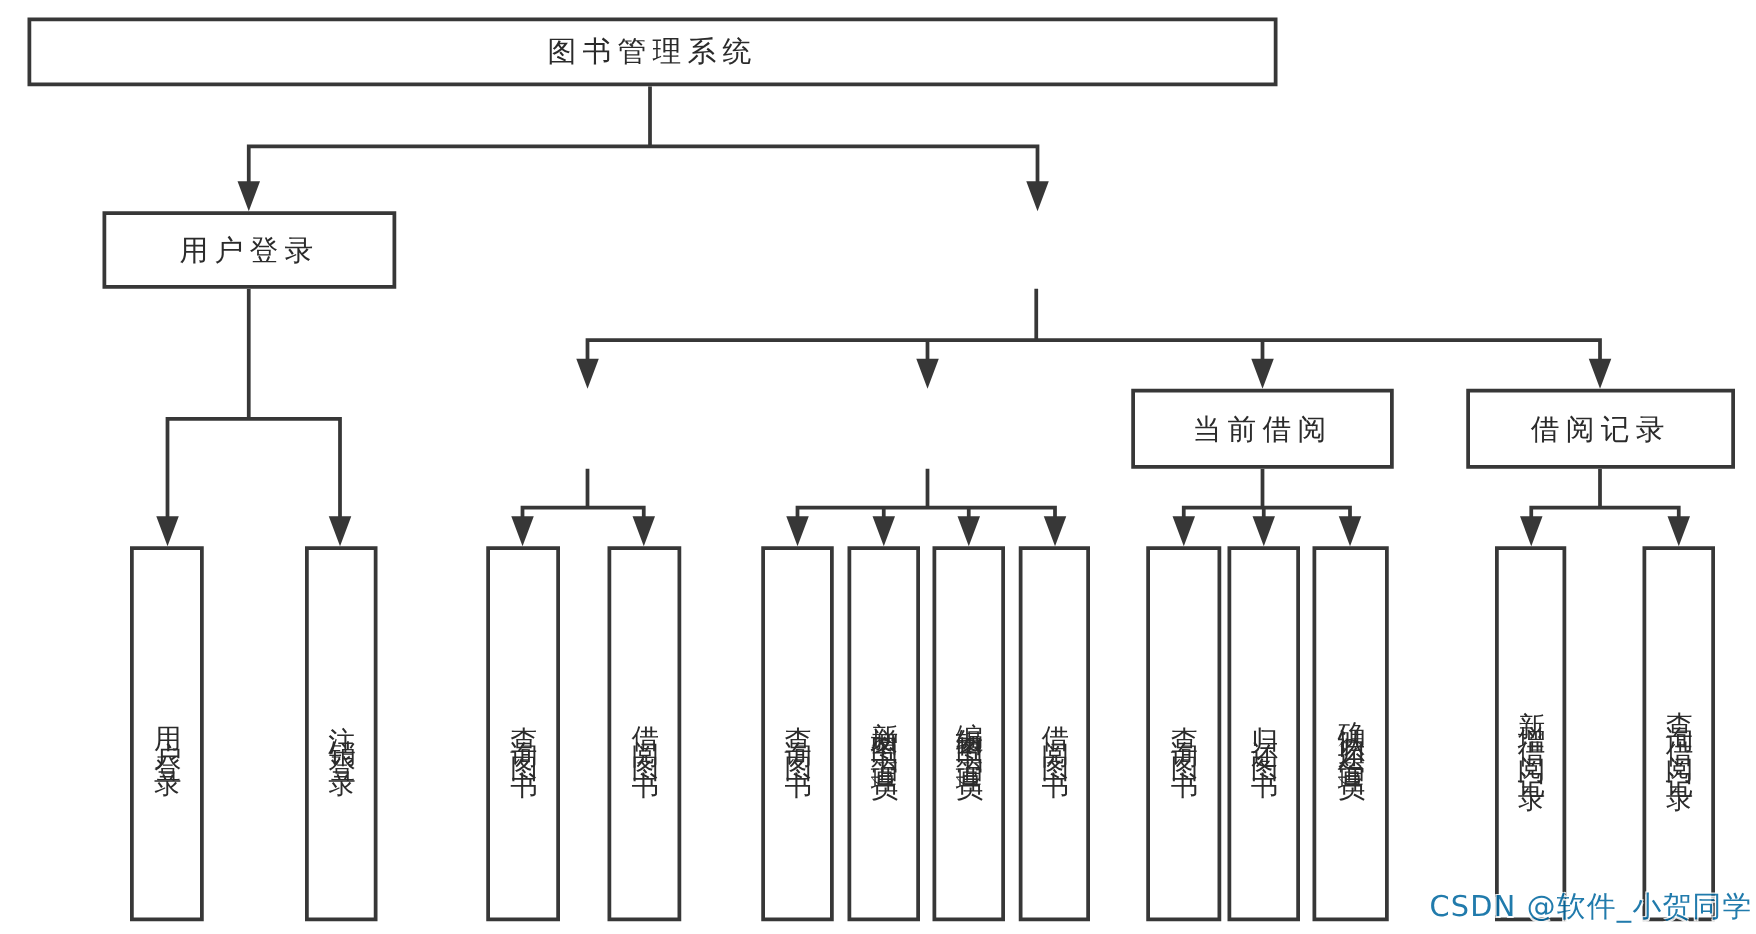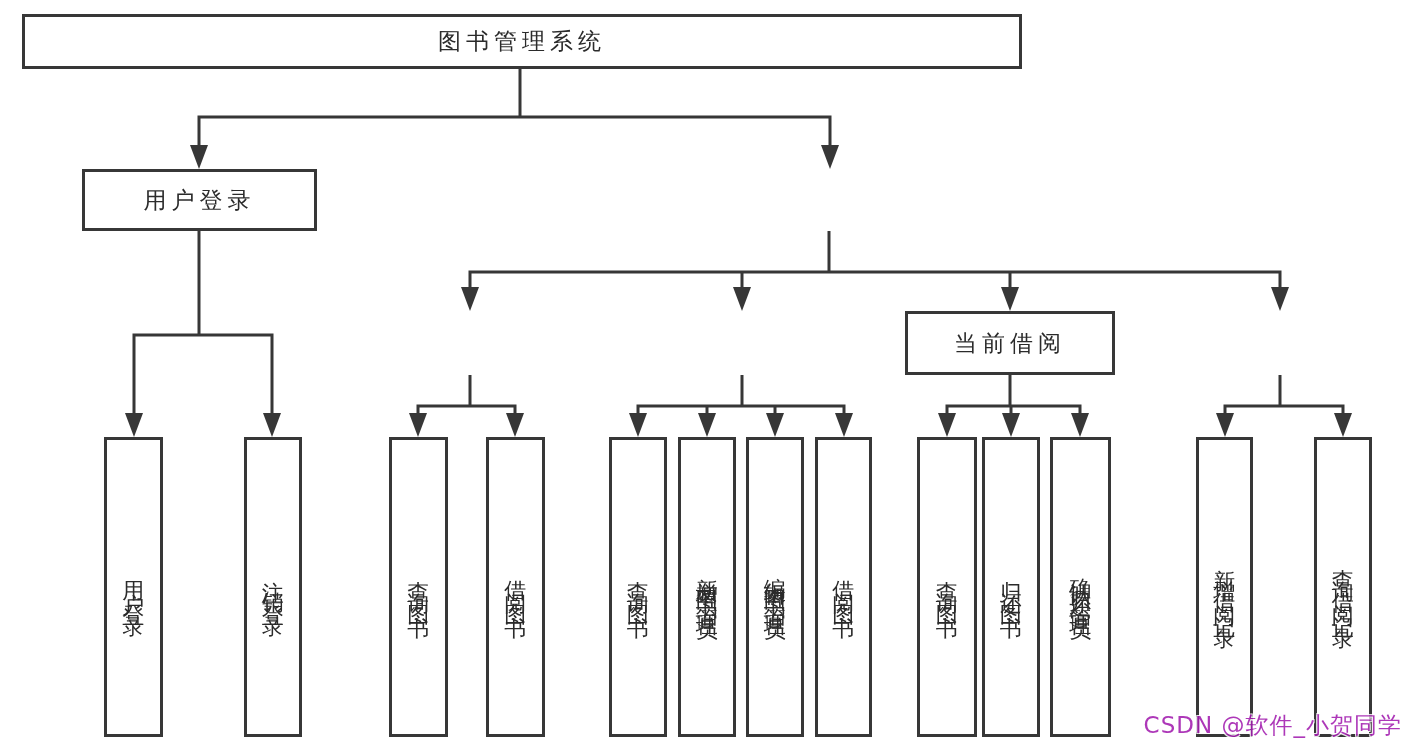--- a/index.html
+++ b/index.html
@@ -47,21 +47,21 @@
     line-height:1.15;
     color:var(--text);
     white-space:nowrap;
   }
   .leaf.tight .vtext{letter-spacing:6px;}
   .watermark{
     position:absolute;
     right:3px;bottom:6px;
     font-size:23px;
     letter-spacing:1px;
-    color:#a21caf;
+    color:#0369a1;
     opacity:.88;
     z-index:3;
     text-shadow:-1px -1px 0 #fff,1px -1px 0 #fff,-1px 1px 0 #fff,1px 1px 0 #fff;
   }
 </style>
 </head>
 <body>
 
 <div class="stage">
 
@@ -114,20 +114,23 @@
     <span class="label">图书管理系统</span>
   </div>
 
   <div class="node" style="left:82px;top:169px;width:235px;height:62px">
     <span class="label">用户登录</span>
   </div>
 
   <div class="node" style="left:905px;top:311px;width:210px;height:64px">
     <span class="label">当前借阅</span>
   </div>
+  <div class="node" style="left:1173px;top:311px;width:215px;height:64px">
+    <span class="label">借阅记录</span>
+  </div>
 
   <div class="leaf" style="left:104px;width:59px">
     <span class="vtext">用户登录</span>
   </div>
   <div class="leaf" style="left:244px;width:58px">
     <span class="vtext">注销登录</span>
   </div>
   <div class="leaf" style="left:389px;width:59px">
     <span class="vtext">查询图书</span>
   </div>

